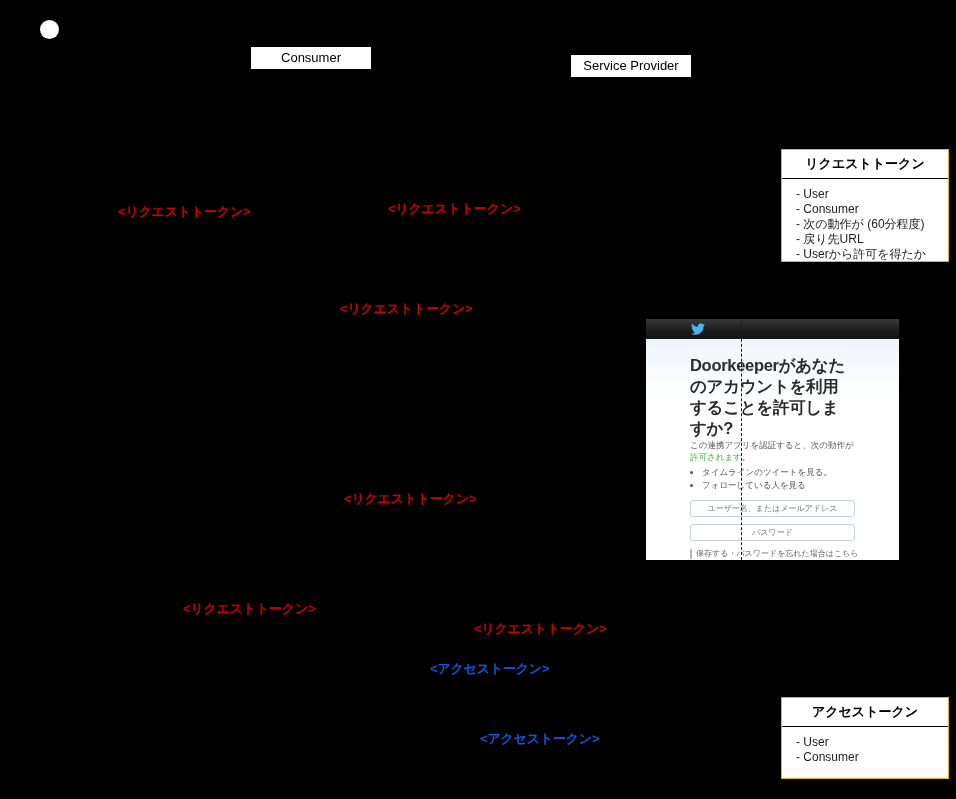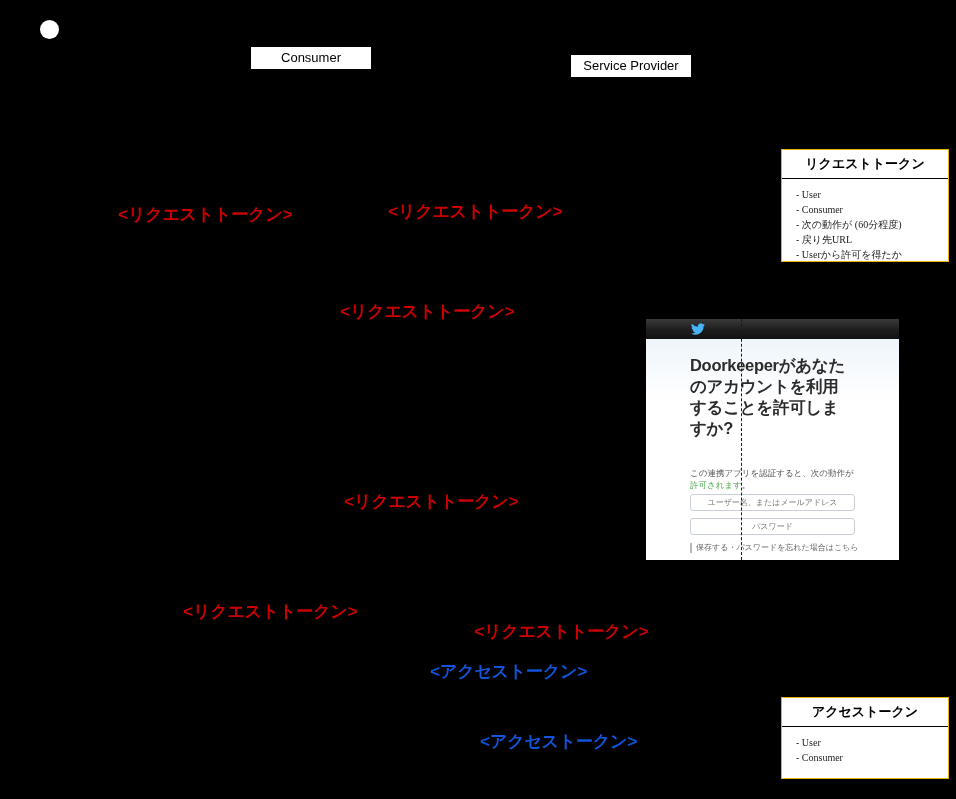--- a/index.html
+++ b/index.html
@@ -39,22 +39,22 @@
   
   .start-node {
     position: absolute;
     background: #ffffff;
     border-radius: 50%;
   }
 
   
   .msg-label {
     position: absolute;
-    font-family: Liberation Mono, monospace;
-    font-size: 17px;
+    font-family: Liberation Sans, sans-serif;
+    font-size: 13px;
     font-weight: bold;
     white-space: nowrap;
     letter-spacing: -0.2px;
   }
 
   
   .note-box {
     position: absolute;
     background: #ffffff;
     border: 1px solid #eab308;
@@ -66,25 +66,25 @@
     font-size: 13px;
     font-weight: bold;
     color: #000000;
     padding: 5px 2px 5px 2px;
     font-family: "DejaVu Sans", "Liberation Sans", sans-serif;
   }
   .note-body {
     padding: 8px 2px 6px 14px;
   }
   .note-line {
-    font-size: 10px;
+    font-size: 12px;
     color: #222222;
     line-height: 15px;
     white-space: nowrap;
-    font-family: Liberation Serif, serif;
+    font-family: Liberation Sans, sans-serif;
   }
 
   
   .tw-dialog {
     position: absolute;
     background: #ffffff;
     overflow: hidden;
   }
   .tw-header {
     height: 20px;
@@ -105,21 +105,21 @@
     background: linear-gradient(to bottom, #eef5fb 0%, #ffffff 60px, #ffffff 100%);
     padding: 10px 44px 12px 44px;
     height: 100%;
     box-sizing: border-box;
   }
   .tw-title {
     font-size: 16.5px;
     font-weight: bold;
     color: #2b2b2b;
     line-height: 21px;
-    margin: 6px 0 28px 0;
+    margin: 6px 0 0 0;
     letter-spacing: -0.3px;
   }
   .tw-desc {
     font-size: 8.5px;
     color: #555555;
     line-height: 12px;
     margin-bottom: 3px;
   }
   .tw-green { color: #4aa84a; }
   .tw-list {
@@ -227,20 +227,24 @@
       </span>
     </div>
 
     <div class="tw-body">
       <div class="tw-title">Doorkeeperがあなたのアカウントを利用することを許可しますか?</div>
 
       <div class="tw-desc">
         <span>この連携アプリを認証すると、次の動作が</span><span class="tw-green">許可されます</span><span>。</span>
       </div>
 
+      <ul class="tw-list">
+        <li>タイムラインのツイートを見る。</li>
+        <li>フォローしている人を見る</li>
+      </ul>
 
       <input class="tw-input" type="text" placeholder="ユーザー名、またはメールアドレス" style="">
       <input class="tw-input" type="text" placeholder="パスワード" style="">
 
       <div class="tw-checkrow">
         <span class="tw-checkbox"></span>
         <span class="tw-checklabel">保存する・パスワードを忘れた場合はこちら</span>
       </div>
 
     </div>

